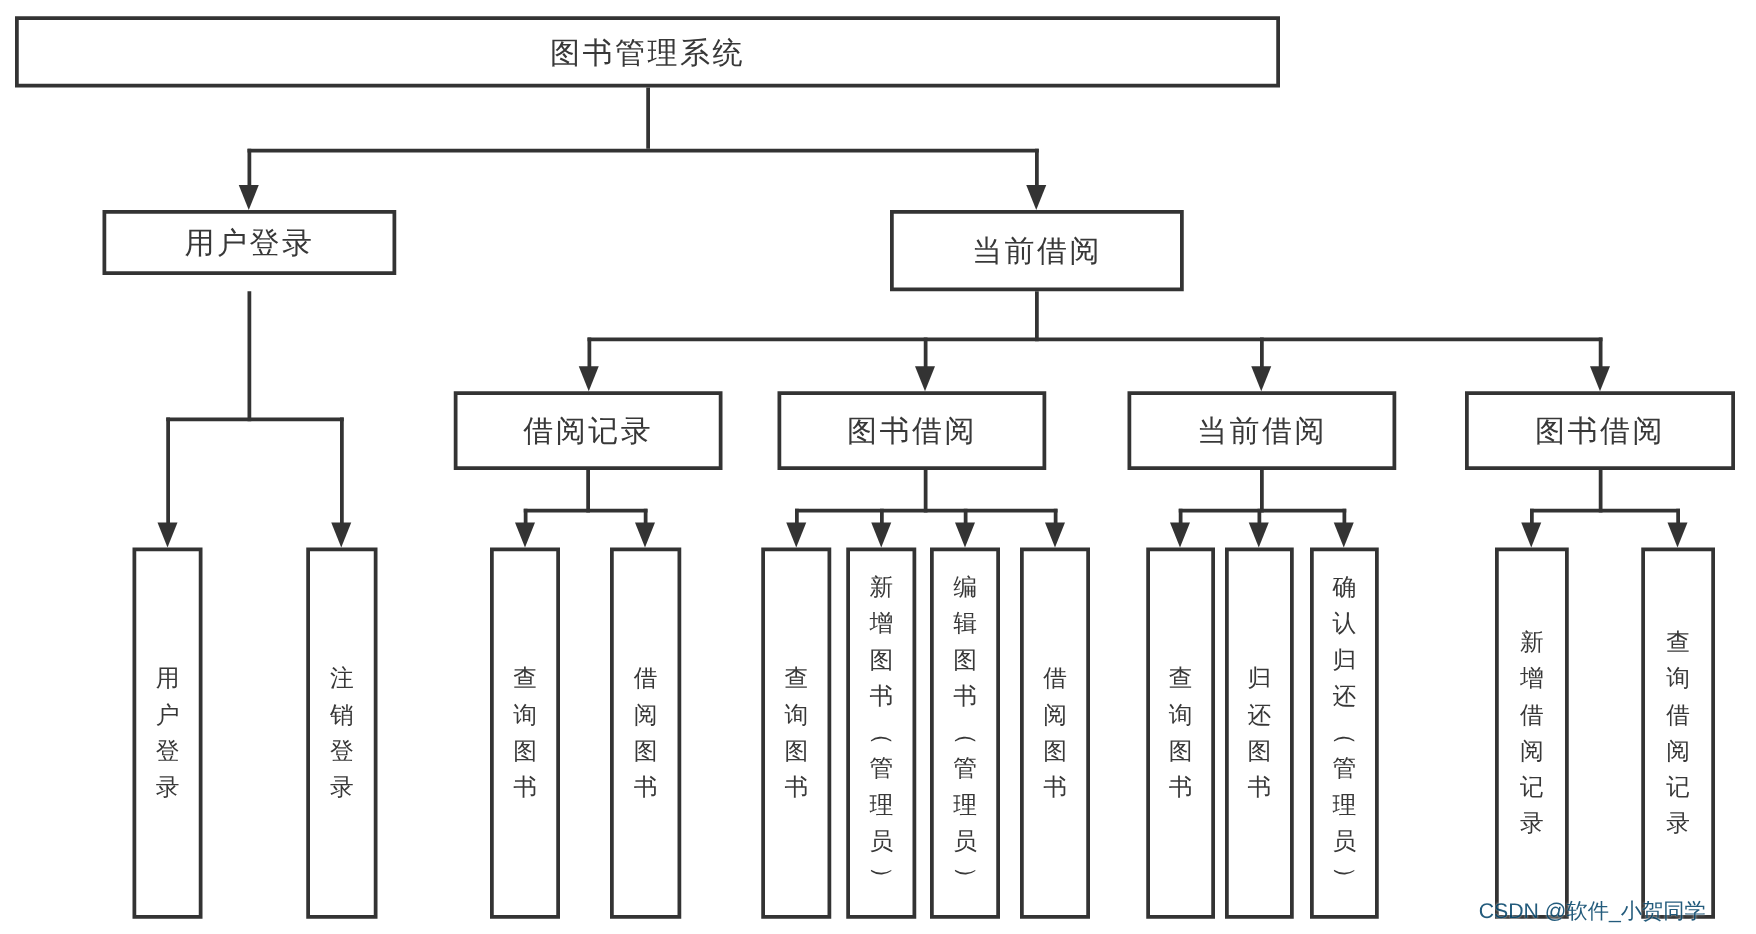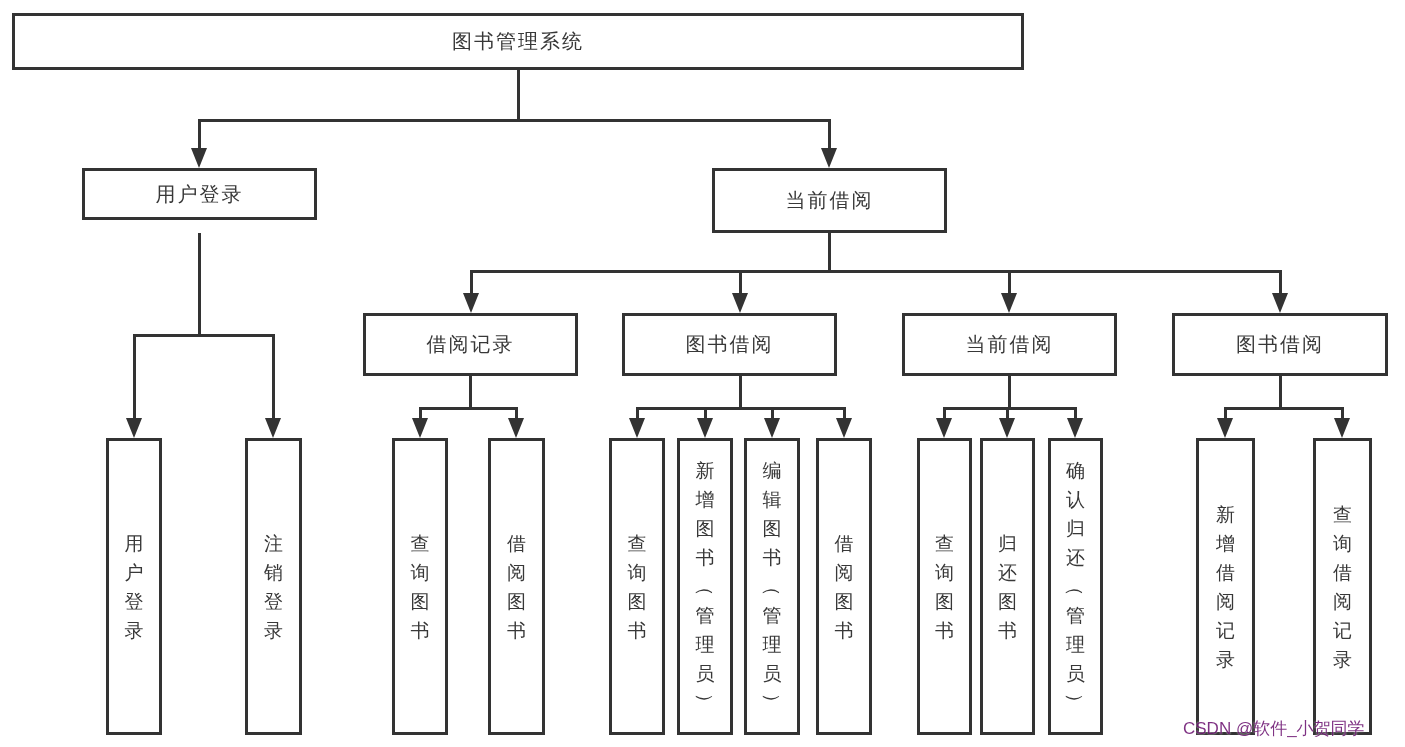--- a/index.html
+++ b/index.html
@@ -5,36 +5,36 @@
   * { margin:0; padding:0; box-sizing:border-box; }
   html,body { width:1405px; height:747px; }
   body {
     position:relative; background:#ffffff; overflow:hidden;
     font-family:"Liberation Sans","DejaVu Sans",sans-serif; color:#383838;
   }
   .box {
     position:absolute; background:#fff; border:3px solid #333;
     display:flex; align-items:center; justify-content:center;
   }
-  .lbl { font-size:20px; letter-spacing:2px; white-space:nowrap; }
+  .lbl { font-size:24px; letter-spacing:2px; white-space:nowrap; }
   .vlbl {
     display:flex; flex-direction:column; align-items:center; justify-content:center;
     height:100%; font-size:19px;
   }
   .vlbl span { line-height:29px; display:block; }
   .vlbl span.rot { transform:rotate(90deg); }
   .vl, .hl { position:absolute; background:#333; }
   .arr {
     position:absolute; width:0; height:0;
     border-left:8px solid transparent; border-right:8px solid transparent;
     border-top:20px solid #333; transform:translateX(-50%);
   }
   .wm {
     position:absolute; left:1183px; top:717px; font-size:17px;
-    color:#701a75; white-space:nowrap; text-shadow:0 0 2px #fff; opacity:.9;
+    color:#0c4a6e; white-space:nowrap; text-shadow:0 0 2px #fff; opacity:.9;
   }
 </style>
 </head>
 <body>
 
 <div class="box" style="left:12px;top:13px;width:1012px;height:57px">
   <span class="lbl">图书管理系统</span>
 </div>
 
 <div class="box" style="left:82px;top:168px;width:235px;height:52px">

